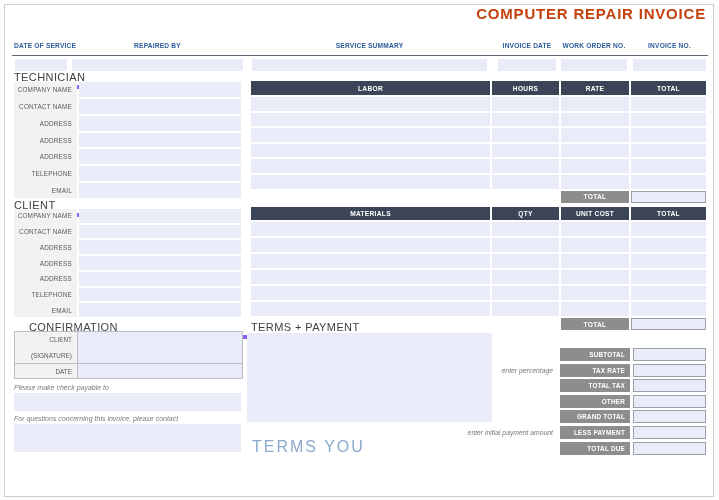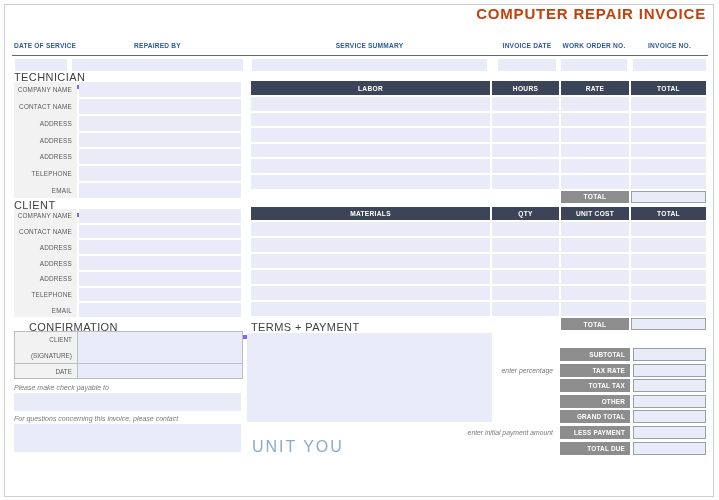--- a/index.html
+++ b/index.html
@@ -278,13 +278,13 @@
       <div class="sumval"></div>
     </div>
   <div class="sumrow">
       <div class="sumlab">TOTAL DUE</div>
       <div class="sumval"></div>
     </div>
 </div>
 <div class="abs hint" style="left:420px;top:367px;width:133px;">enter percentage</div>
 <div class="abs hint" style="left:380px;top:429px;width:173px;">enter initial payment amount</div>
 
-<div class="abs thanks">UNIT YOU</div>
+<div class="abs thanks">TERMS YOU</div>
 
 </body></html>

